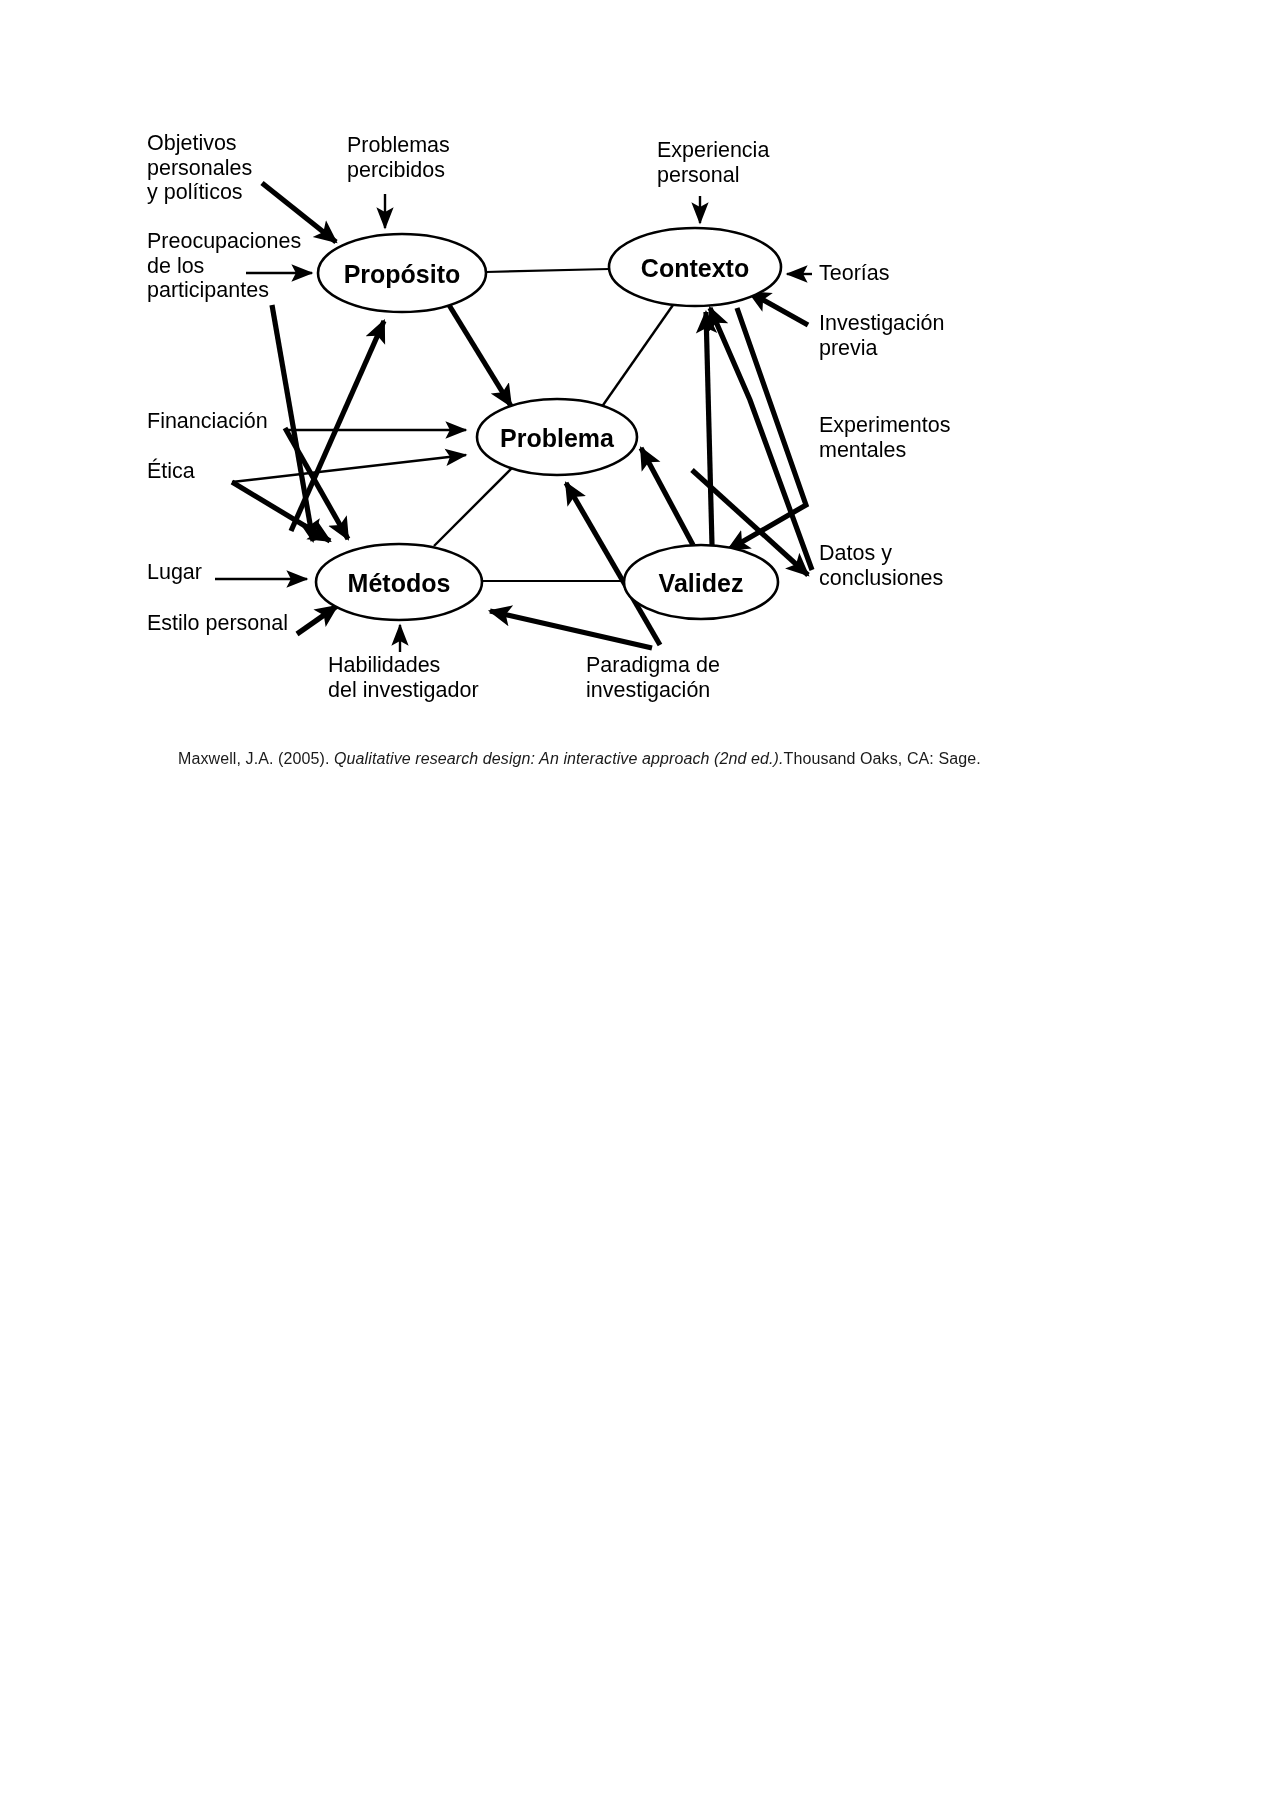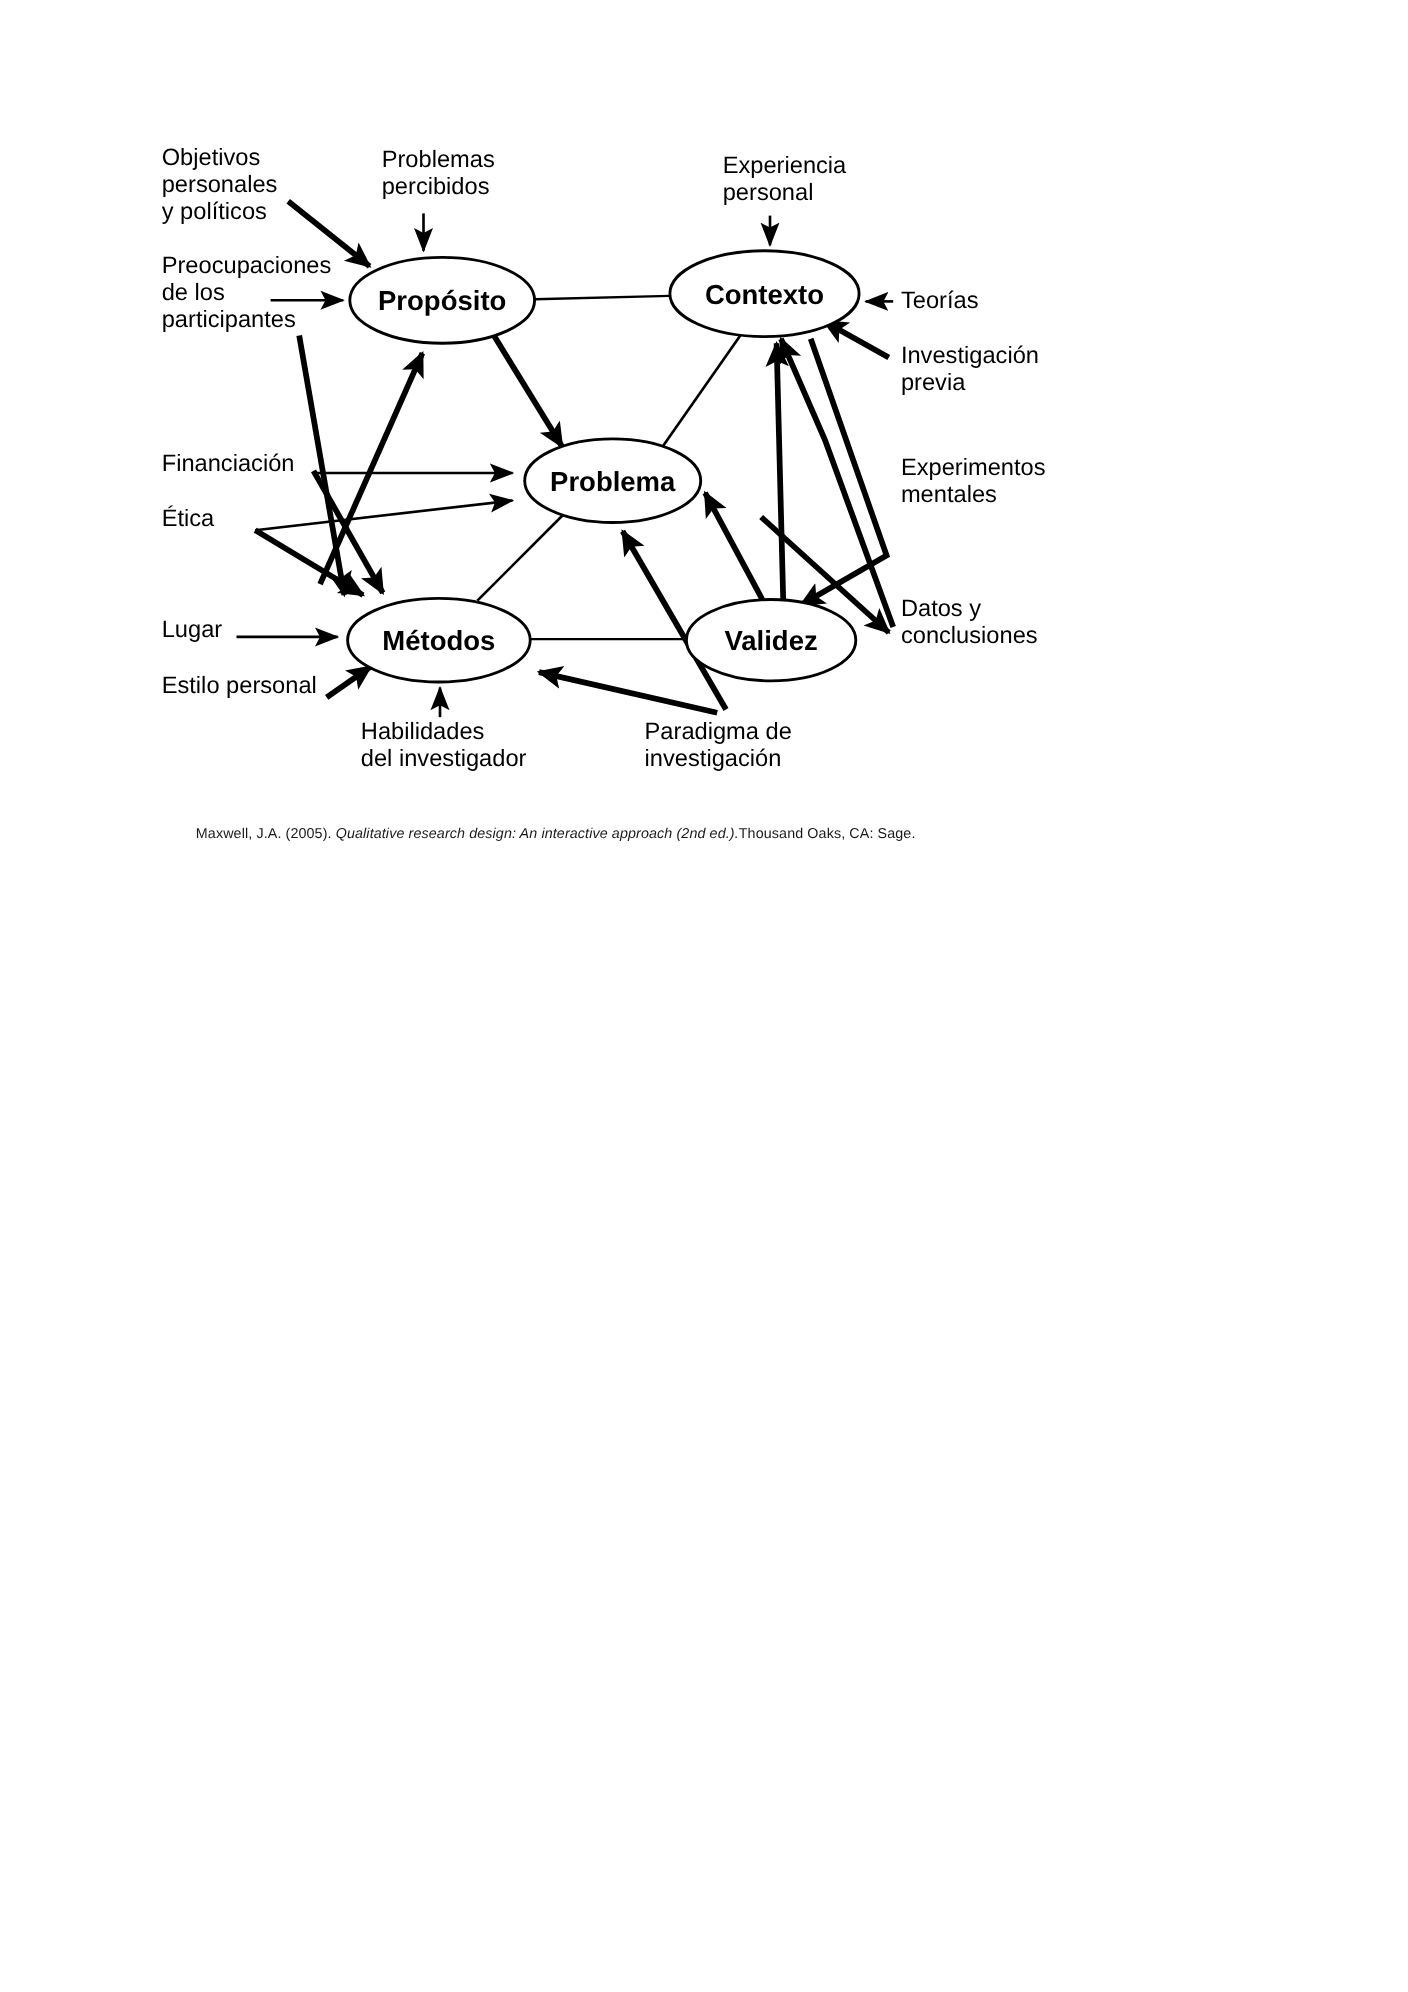--- a/index.html
+++ b/index.html
@@ -43,21 +43,21 @@
     font-family: "Liberation Sans", sans-serif;
     font-weight: normal;
     font-size: 21.5px;
     fill: #000000;
   }
   .citation-text {
     position: absolute;
     left: 178px;
     top: 750px;
     font-family: "Liberation Sans", sans-serif;
-    font-size: 13px;
+    font-size: 16px;
     color: #1a1a1a;
     white-space: nowrap;
     letter-spacing: 0.1px;
     text-align: center;
   }
   .citation-text i {
     font-style: italic;
   }
   .ellipse-shape {
     fill: #ffffff;

